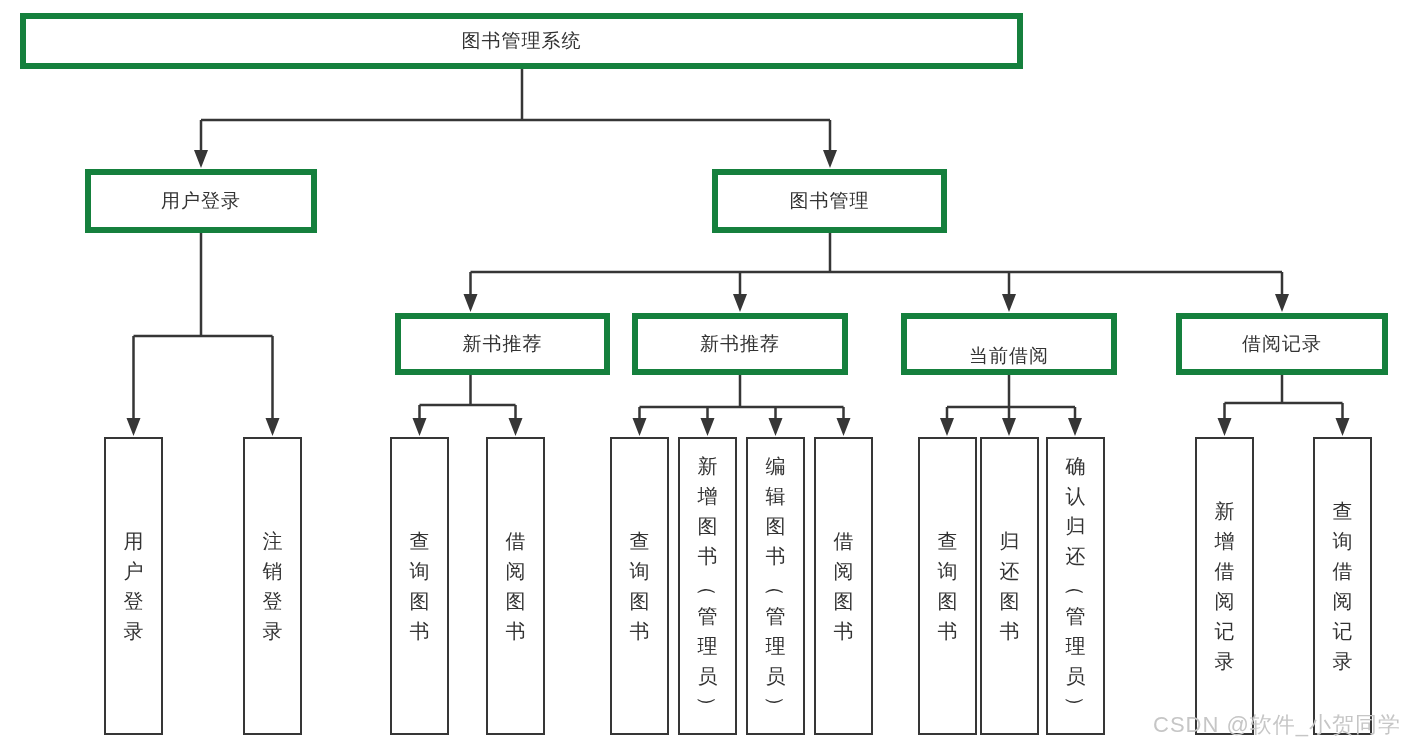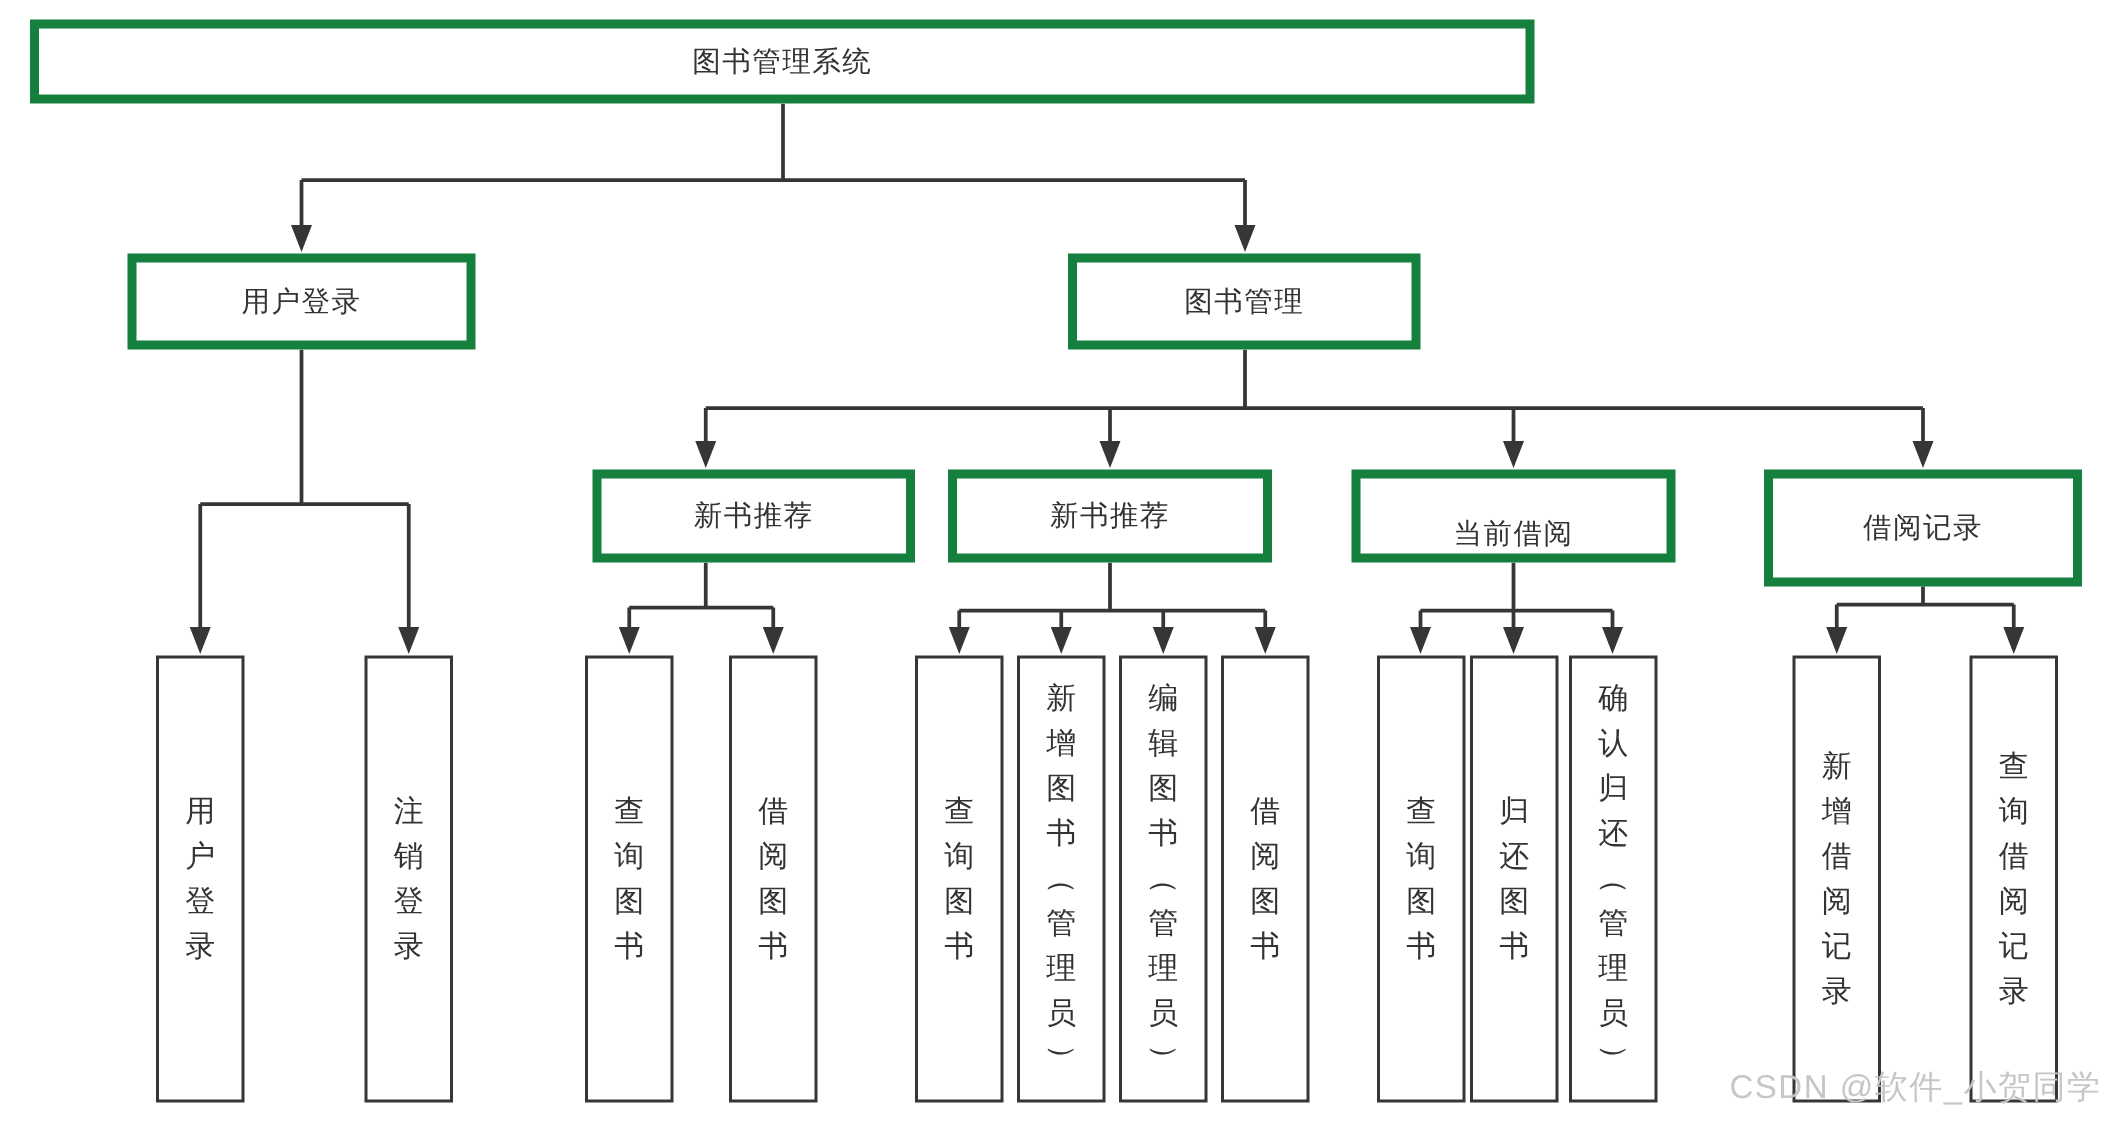--- a/index.html
+++ b/index.html
@@ -104,21 +104,21 @@
 
   <div class="hbox" style="left:363px; top:313px; width:215px; height:62px;margin-left:32px;">
     <span>新书推荐</span>
   </div>
   <div class="hbox" style="left:632px; top:313px; width:216px; height:62px;">
     <span>新书推荐</span>
   </div>
   <div class="hbox" style="left:901px; top:313px; width:216px; height:62px;align-items:flex-end;">
     <span>当前借阅</span>
   </div>
-  <div class="hbox" style="left:1176px; top:313px; width:212px; height:78px;">
+  <div class="hbox" style="left:1176px; top:313px; width:212px; height:62px;">
     <span>借阅记录</span>
   </div>
 
   <div class="vbox" style="left:104px;">
       <span class="v-char">用</span>
       <span class="v-char">户</span>
       <span class="v-char">登</span>
       <span class="v-char">录</span>
     </div>
   <div class="vbox" style="left:243px;">

